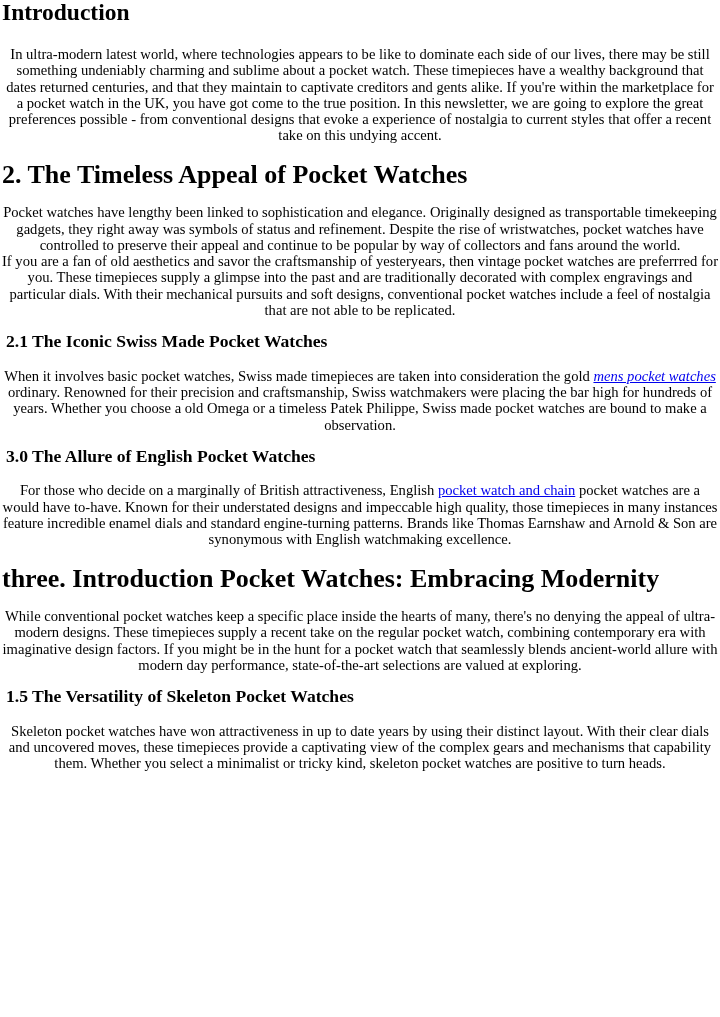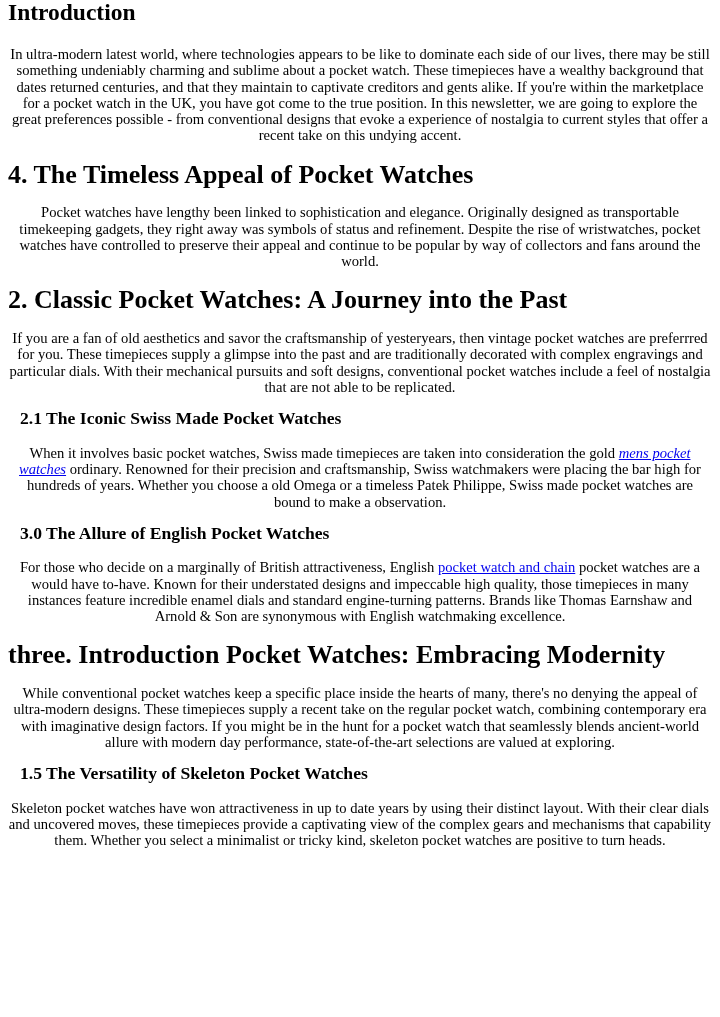--- a/index.html
+++ b/index.html
@@ -7,21 +7,21 @@
     padding: 0;
     background: #ffffff;
   }
   body {
     width: 720px;
     min-height: 1017px;
     color: #000000;
     font-family: "Liberation Serif", "DejaVu Serif", serif;
   }
   .page {
-    padding: 0 8px;
+    padding: 0 2px;
     box-sizing: border-box;
     width: 720px;
   }
   p.body-text {
     font-size: 14.6px;
     line-height: 16.3px;
     margin: 0;
     text-align: center;
   }
   h2.h-intro {
@@ -33,45 +33,44 @@
   h1.h-section {
     font-size: 26px;
     line-height: 28.6px;
     font-weight: bold;
     margin: 17px 0 15px 0;
   }
   h3.h-sub {
     font-size: 17.6px;
     line-height: 19.4px;
     font-weight: bold;
-    margin: 14px 0 16px 12px;
+    margin: 14px 0 16px 4px;
   }
   a.inline-link {
     color: #0000EE;
     text-decoration: underline;
     cursor: pointer;
   }
   a.inline-link.italic {
     font-style: italic;
   }
 </style>
 </head>
 <body>
 
 <main class="page">
 
   <h2 class="h-intro">Introduction</h2>
 
   <p class="body-text">In ultra-modern latest world, where technologies appears to be like to dominate each side of our lives, there may be still something undeniably charming and sublime about a pocket watch. These timepieces have a wealthy background that dates returned centuries, and that they maintain to captivate creditors and gents alike. If you're within the marketplace for a pocket watch in the UK, you have got come to the true position. In this newsletter, we are going to explore the great preferences possible - from conventional designs that evoke a experience of nostalgia to current styles that offer a recent take on this undying accent.</p>
 
-  <h1 class="h-section">4. The Timeless Appeal of Pocket Watches</h1>
+  <h1 class="h-section">2. The Timeless Appeal of Pocket Watches</h1>
 
   <p class="body-text">Pocket watches have lengthy been linked to sophistication and elegance. Originally designed as transportable timekeeping gadgets, they right away was symbols of status and refinement. Despite the rise of wristwatches, pocket watches have controlled to preserve their appeal and continue to be popular by way of collectors and fans around the world.</p>
 
-  <h1 class="h-section">2. Classic Pocket Watches: A Journey into the Past</h1>
 
   <p class="body-text">If you are a fan of old aesthetics and savor the craftsmanship of yesteryears, then vintage pocket watches are preferrred for you. These timepieces supply a glimpse into the past and are traditionally decorated with complex engravings and particular dials. With their mechanical pursuits and soft designs, conventional pocket watches include a feel of nostalgia that are not able to be replicated.</p>
 
   <h3 class="h-sub">2.1 The Iconic Swiss Made Pocket Watches</h3>
 
   <p class="body-text"><span>When it involves basic pocket watches, Swiss made timepieces are taken into consideration the gold </span><a href="#" class="inline-link italic">mens pocket watches</a><span> ordinary. Renowned for their precision and craftsmanship, Swiss watchmakers were placing the bar high for hundreds of years. Whether you choose a old Omega or a timeless Patek Philippe, Swiss made pocket watches are bound to make a observation.</span></p>
 
   <h3 class="h-sub">3.0 The Allure of English Pocket Watches</h3>
 
   <p class="body-text"><span>For those who decide on a marginally of British attractiveness, English </span><a href="#" class="inline-link">pocket watch and chain</a><span> pocket watches are a would have to-have. Known for their understated designs and impeccable high quality, those timepieces in many instances feature incredible enamel dials and standard engine-turning patterns. Brands like Thomas Earnshaw and Arnold &amp; Son are synonymous with English watchmaking excellence.</span></p>

